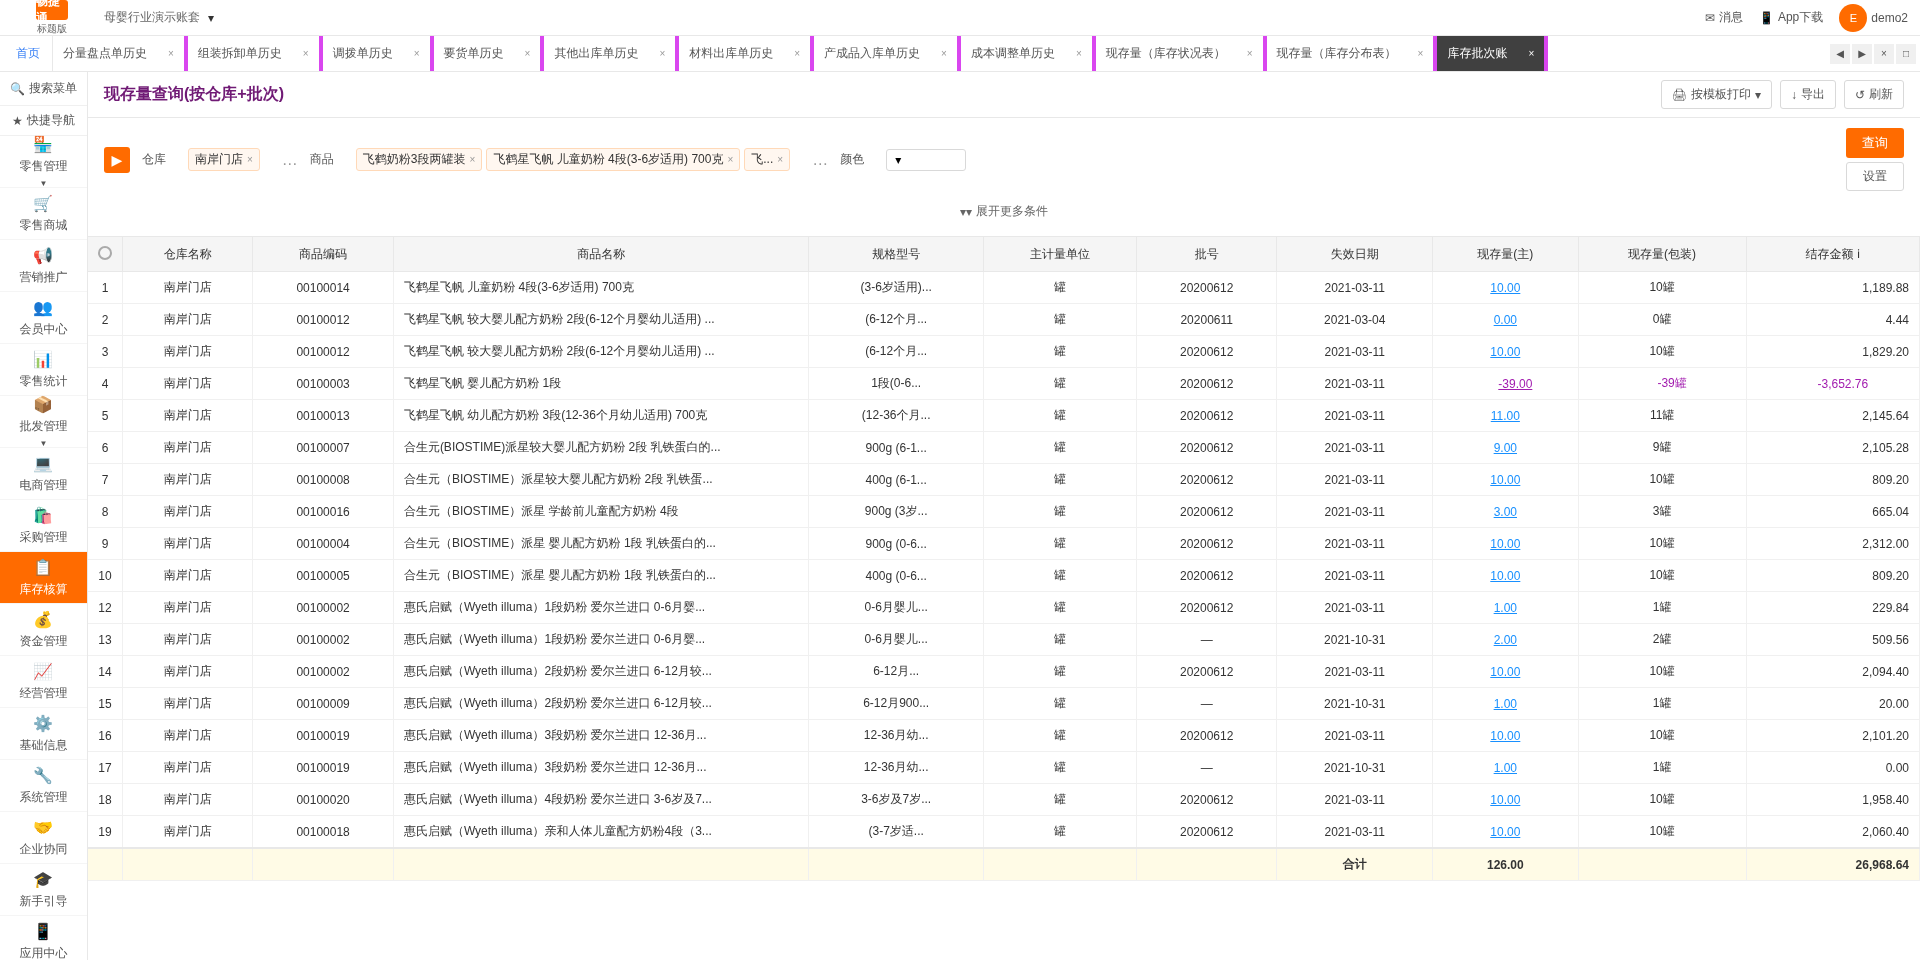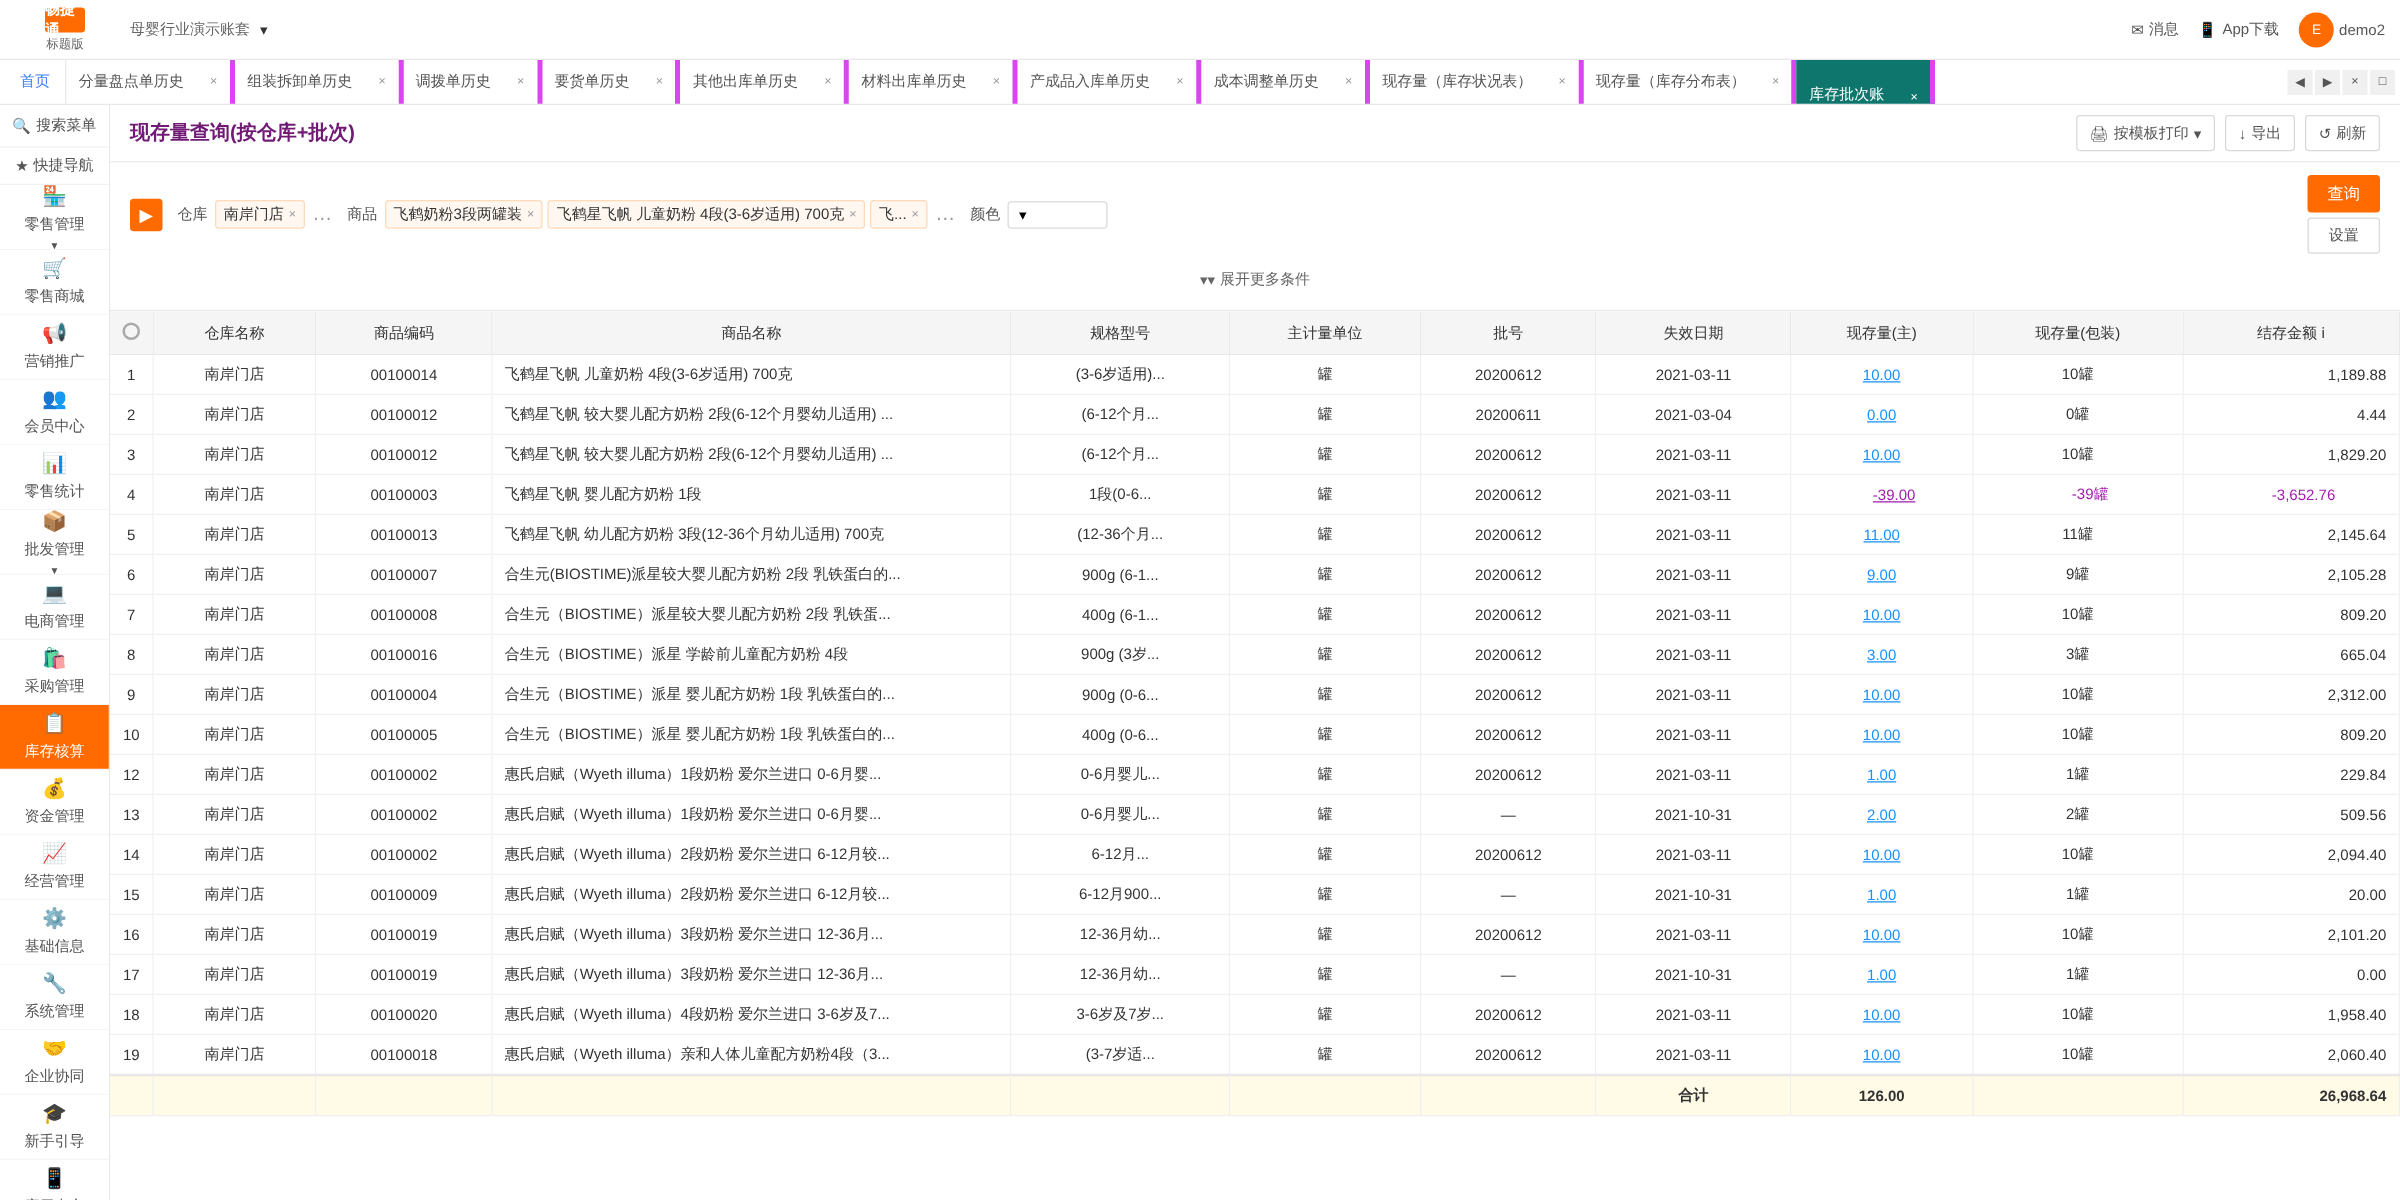--- a/index.html
+++ b/index.html
@@ -1,21 +1,21 @@
 <!DOCTYPE html>
 <html><head>
   <meta charset="utf-8">
   <style>
     * { box-sizing: border-box; margin: 0; padding: 0; font-family: 'Microsoft YaHei', Arial, sans-serif; font-size: 12px; }
     body { background: #f0f2f5; display: flex; flex-direction: column; height: 960px; overflow: hidden; }
 
     
     .top-header {
       background: #fff;
-      height: 48px;
+      height: 36px;
       display: flex;
       align-items: center;
       padding: 0 12px;
       border-bottom: 1px solid #e8e8e8;
       flex-shrink: 0;
     }
     .logo-area {
       display: flex;
       flex-direction: column;
       align-items: center;
@@ -98,22 +98,21 @@
       white-space: nowrap;
       cursor: pointer;
       color: #555;
       font-size: 12px;
       border-right: 4px solid #d946ef;
       gap: 21px;
       flex-shrink: 0;
     }
     .tab-item.active {
       color: #fff;
-      background: #0f766e;
-      align-items: flex-end;
+      background: #404040;
     }
     .tab-item .close-icon {
       font-size: 10px;
       color: #999;
       cursor: pointer;
     }
     .tab-item.active .close-icon {
       color: #fff;
     }
     .tab-home {
@@ -272,21 +271,21 @@
       background: #ff6b00;
       color: #fff;
       cursor: pointer;
       border-radius: 3px;
       font-size: 14px;
       flex-shrink: 0;
     }
     .filter-group {
       display: flex;
       align-items: center;
-      gap: 6px;
+      gap: 22px;
     }
     .filter-label {
       color: #555;
       font-size: 12px;
       white-space: nowrap;
     }
     .filter-tags {
       display: flex;
       align-items: center;
       gap: 4px;

